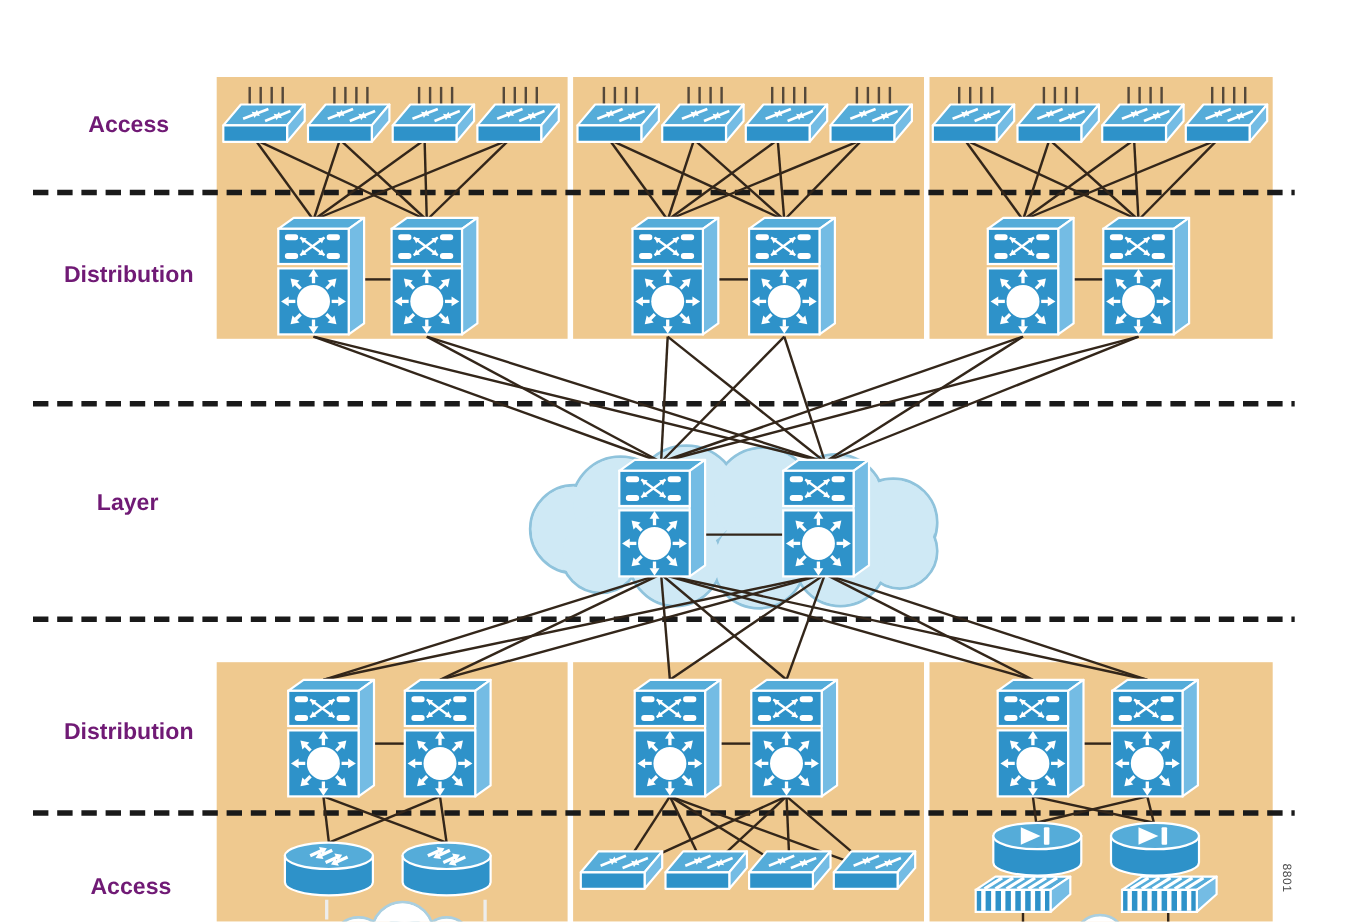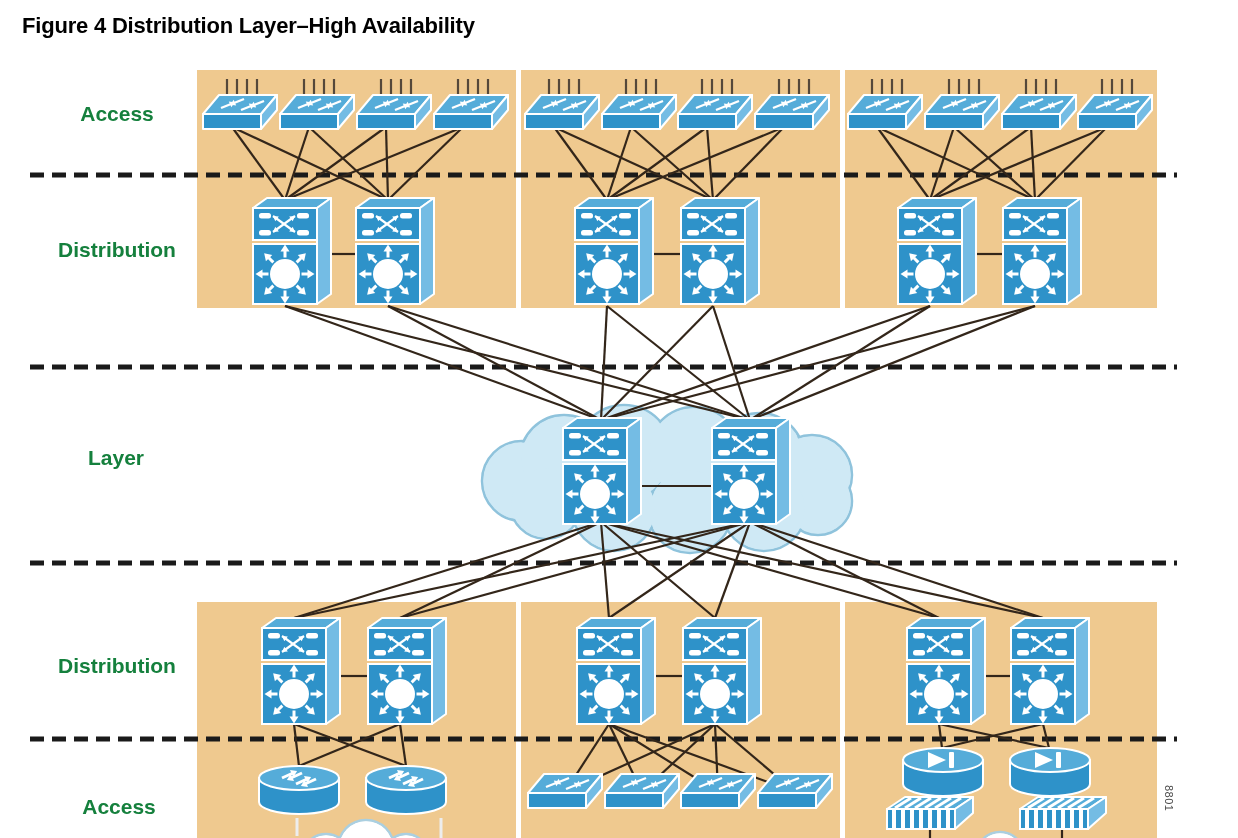--- a/index.html
+++ b/index.html
@@ -2,21 +2,21 @@
 <html><head>
 <meta charset="utf-8">
 <style>
   html,body{margin:0;padding:0;background:#fff;}
   .stage{position:relative;width:1238px;height:838px;background:#ffffff;overflow:hidden;
          font-family:"Liberation Sans",sans-serif;}
   .stage svg{position:absolute;left:0;top:0;}
   .title{position:absolute;left:22px;top:13px;font-size:22px;font-weight:bold;color:#000;
          letter-spacing:-0.2px;white-space:nowrap;}
   .layer-label{position:absolute;transform:translate(-50%,-50%);font-size:21px;font-weight:bold;
-         color:#15803d;white-space:nowrap;}
+         color:#701a75;white-space:nowrap;}
   .fignum{position:absolute;left:1146px;top:800px;width:44px;height:14px;
          transform:rotate(90deg);transform-origin:center;font-size:11px;color:#4a4a4a;
          letter-spacing:0.5px;}
 </style>
 </head>
 <body>
 
 <div class="stage">
   <svg id="diagram" width="1238" height="838" viewBox="0 0 1238 838">
       <g>
@@ -938,21 +938,20 @@
           <rect x="59" y="13" width="4" height="18" fill="#ffffff"></rect>
           <line x1="8" y1="11" x2="24" y2="1" stroke="#ffffff" stroke-width="3"></line>
           <line x1="18" y1="11" x2="34" y2="1" stroke="#ffffff" stroke-width="3"></line>
           <line x1="28" y1="11" x2="44" y2="1" stroke="#ffffff" stroke-width="3"></line>
           <line x1="38" y1="11" x2="54" y2="1" stroke="#ffffff" stroke-width="3"></line>
           <line x1="48" y1="11" x2="64" y2="1" stroke="#ffffff" stroke-width="3"></line>
           <line x1="58" y1="11" x2="74" y2="1" stroke="#ffffff" stroke-width="3"></line>
         </g>
       </g>
     </svg>
-  <div class="title">Figure 4 Distribution Layer–High Availability</div>
   <div id="labels">
       <div class="layer-label" style="left: 117px; top: 114px;">Access</div>
       <div class="layer-label" style="left: 117px; top: 250px;">Distribution</div>
       <div class="layer-label" style="left: 116px; top: 458px;">Layer</div>
       <div class="layer-label" style="left: 117px; top: 666px;">Distribution</div>
       <div class="layer-label" style="left: 119px; top: 807px;">Access</div>
     </div>
   <div class="fignum">8801</div>
 </div>
 

